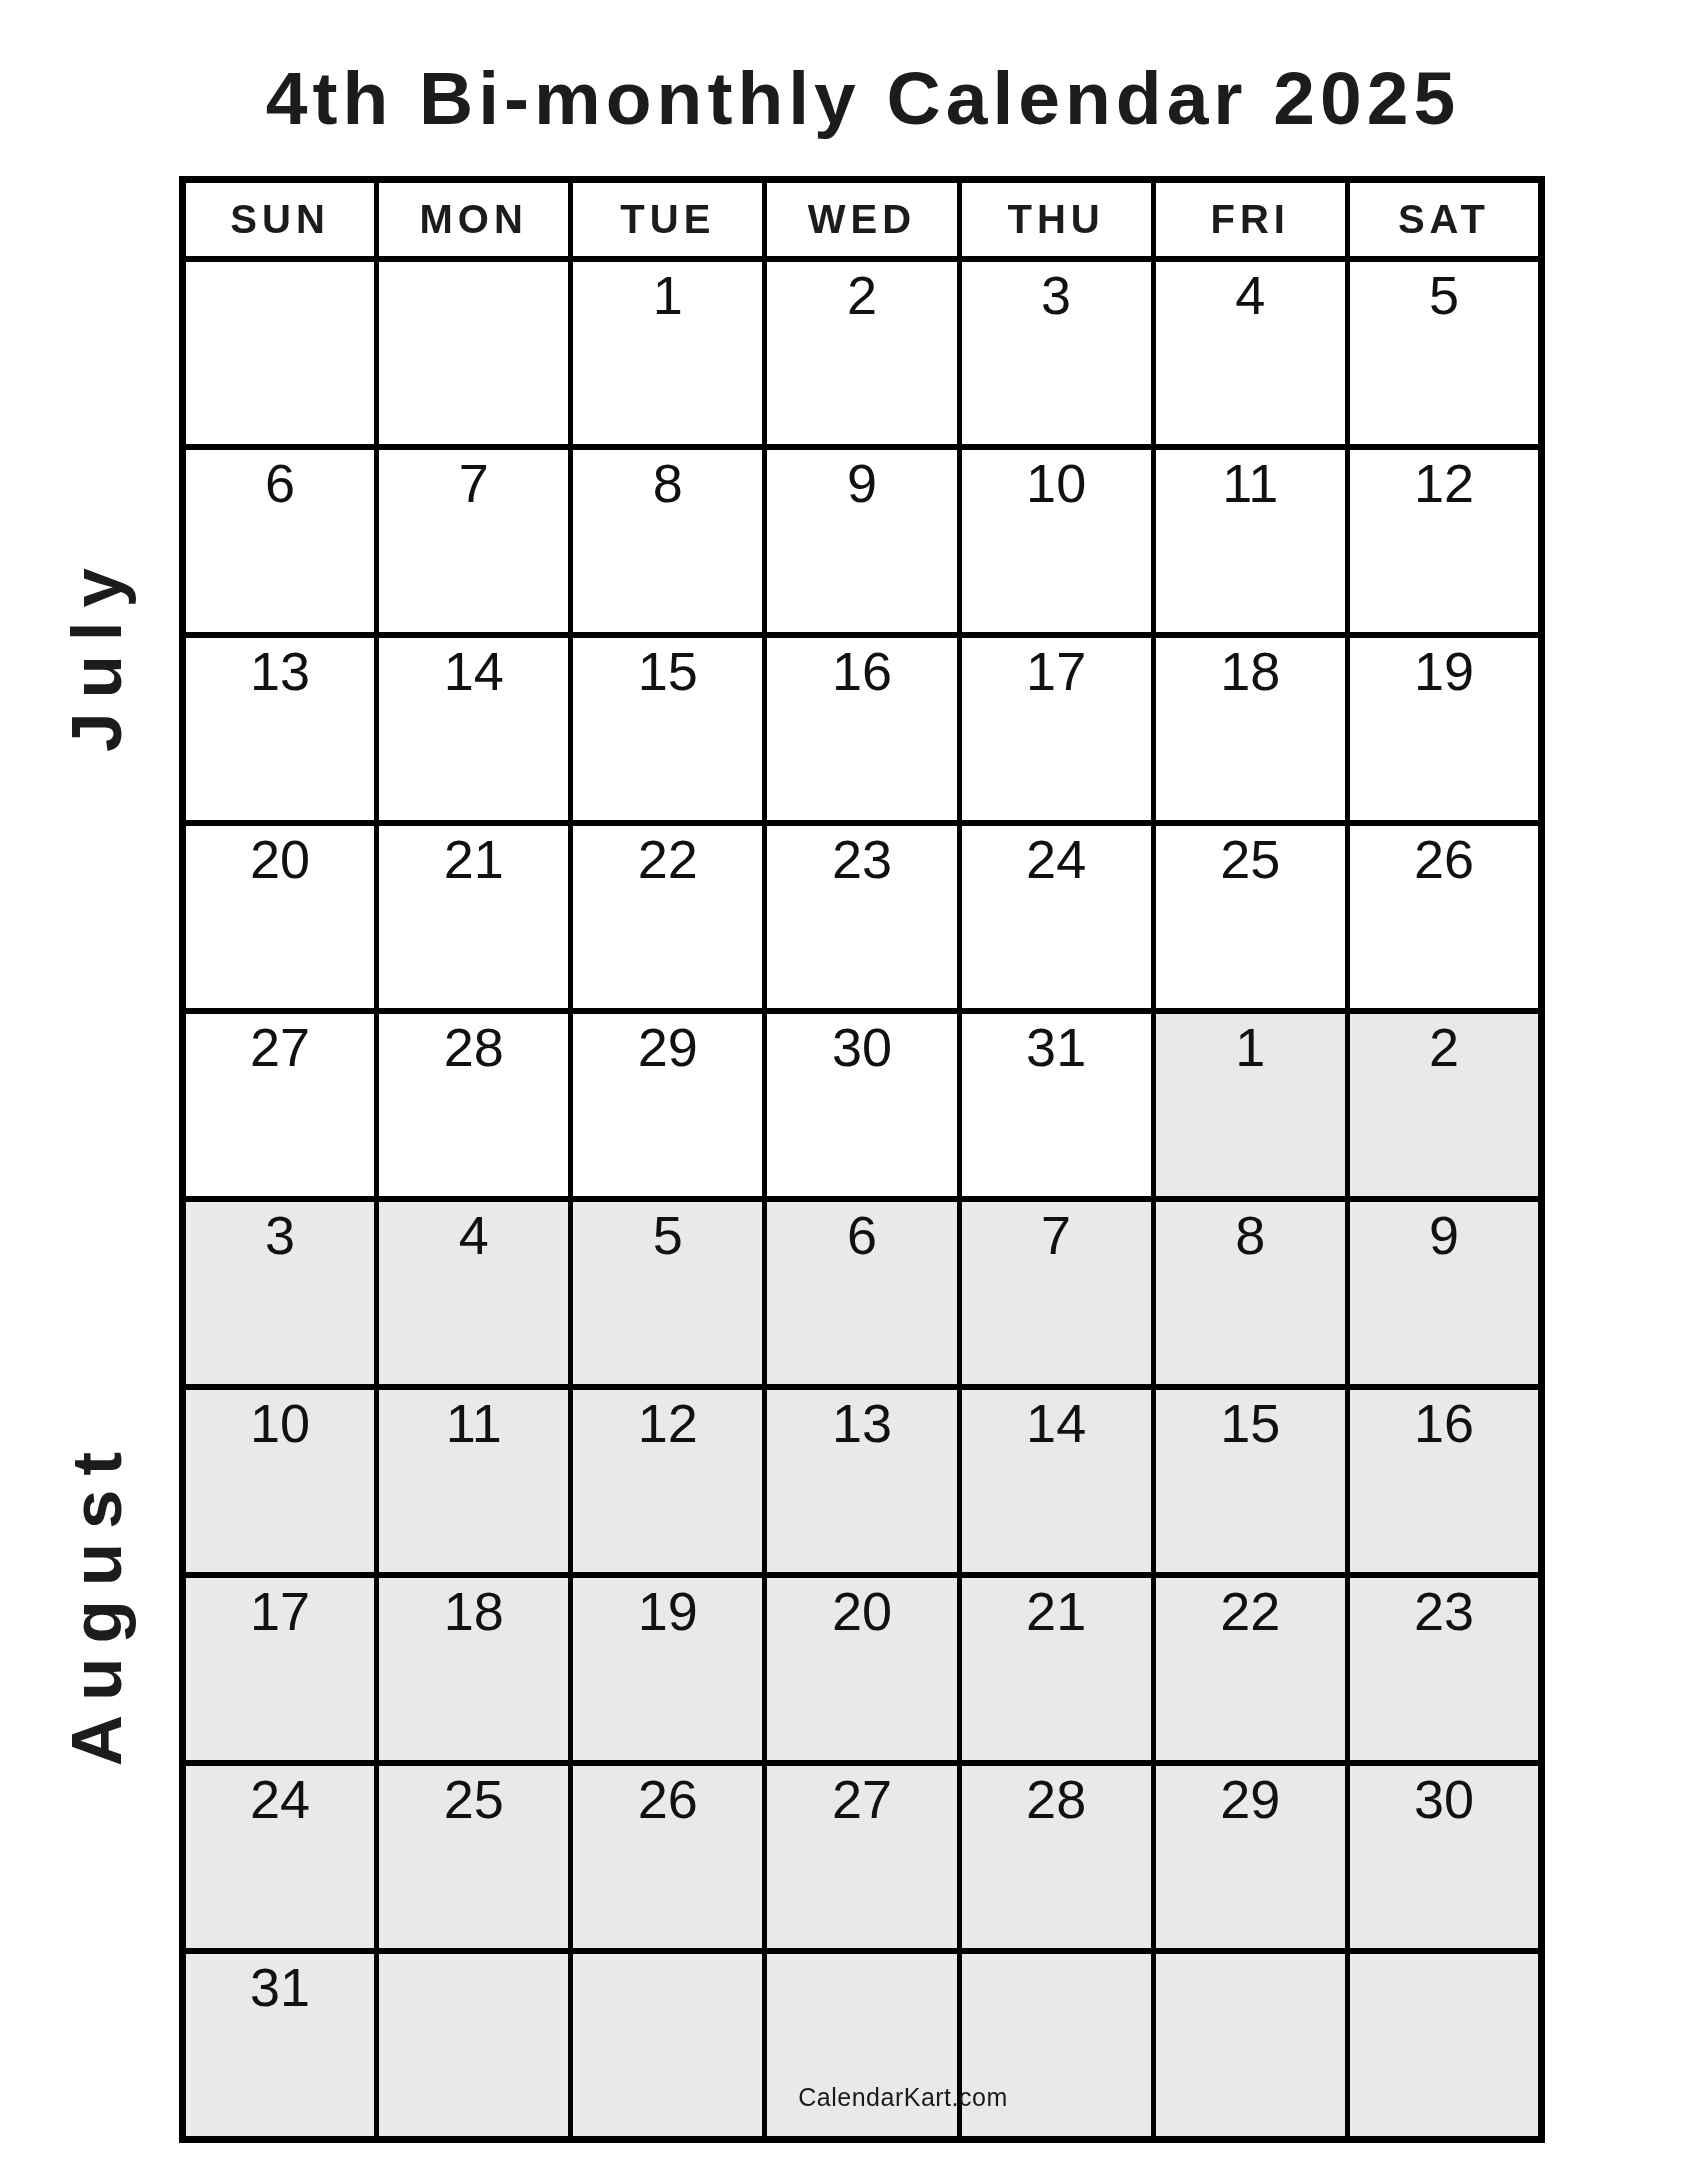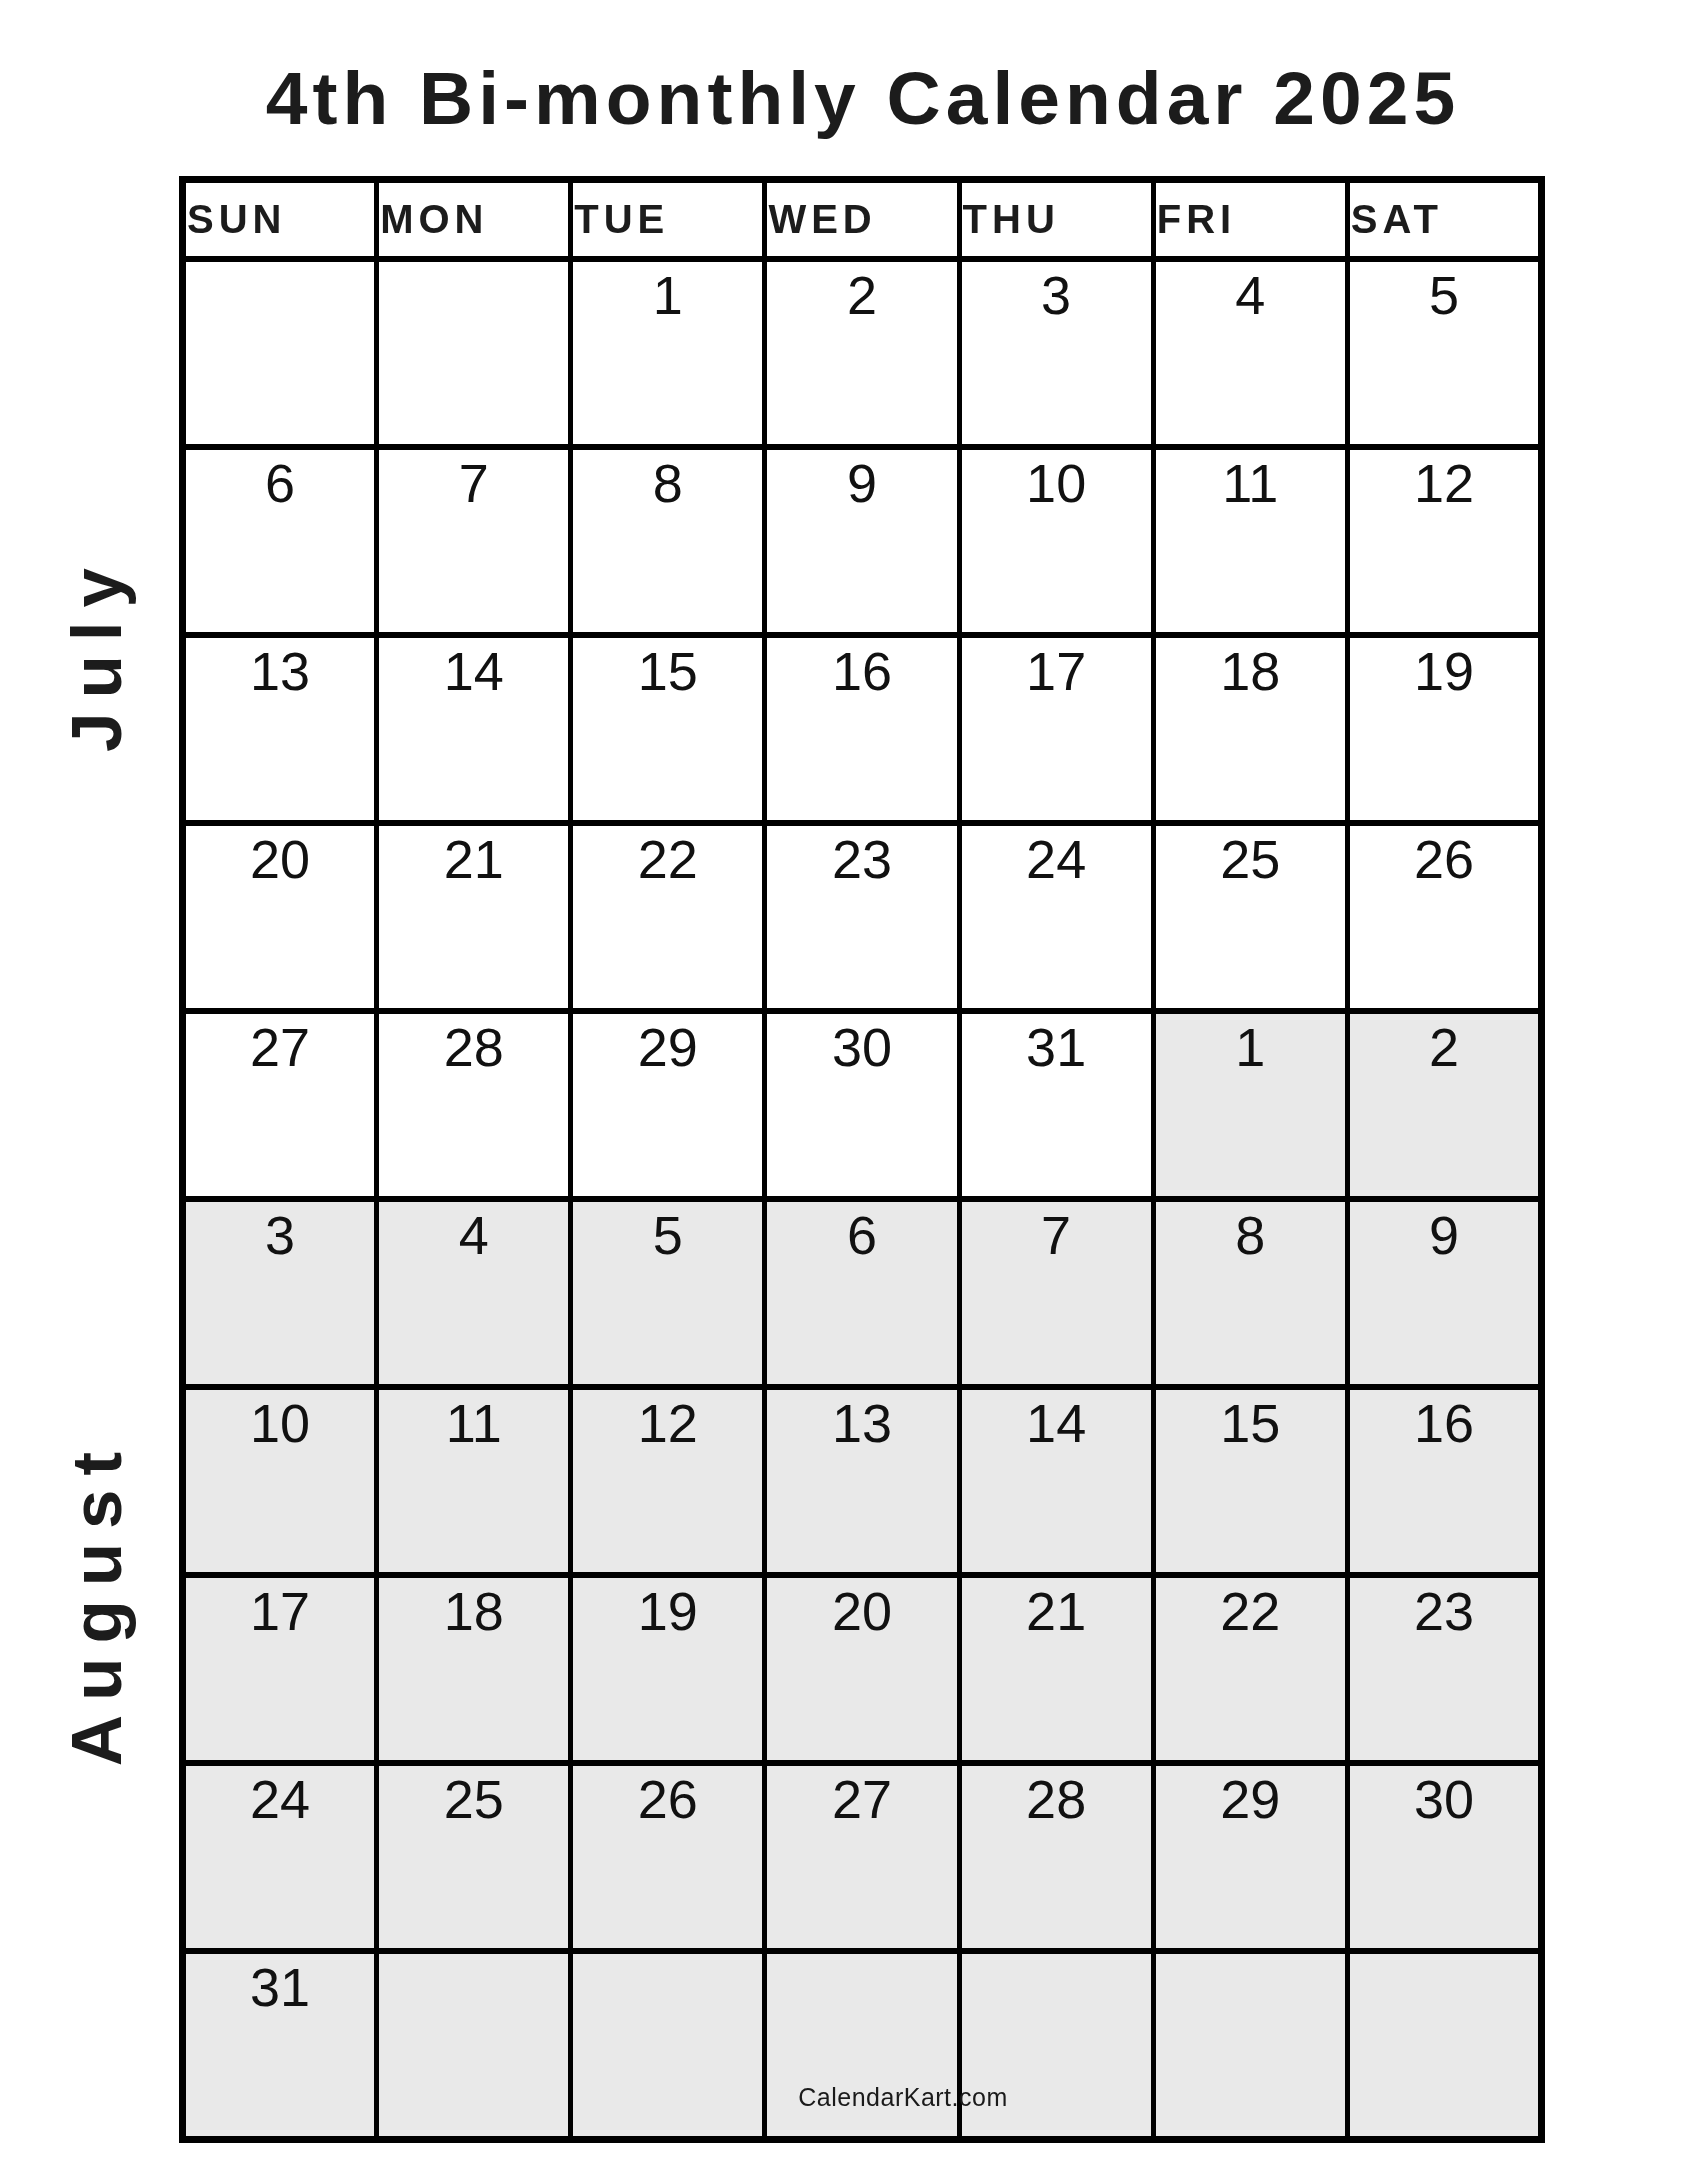--- a/index.html
+++ b/index.html
@@ -55,21 +55,21 @@
     border-left: 5px solid #000;
     border-right: 5px solid #000;
     border-top: 6px solid #000;
     border-bottom: 6px solid #000;
   }
   table.cal th {
     height: 71px;
     font-size: 40px;
     font-weight: bold;
     letter-spacing: 5px;
-    text-align: left;
+    text-align: center;
     vertical-align: middle;
     background: #ffffff;
     color: #1c1c1c;
   }
   table.cal td {
     height: 175px;
     vertical-align: top;
     text-align: center;
     padding-top: 6px;
     font-size: 54px;

